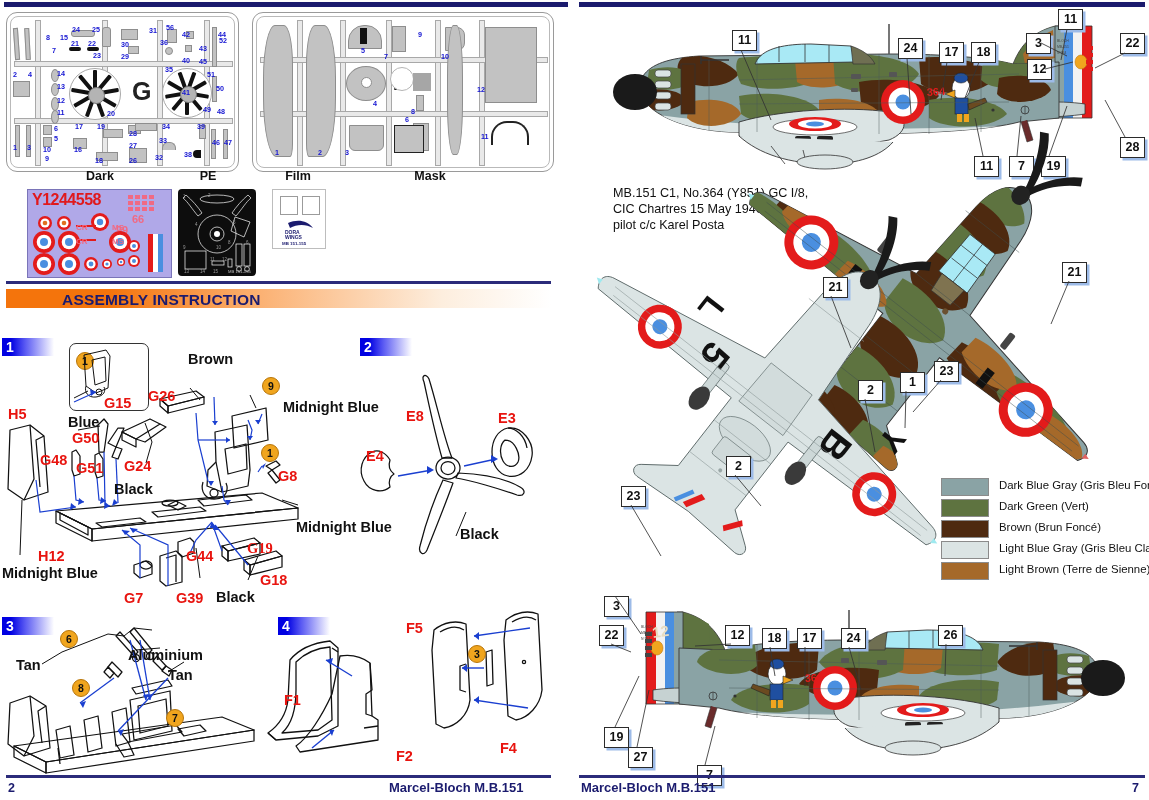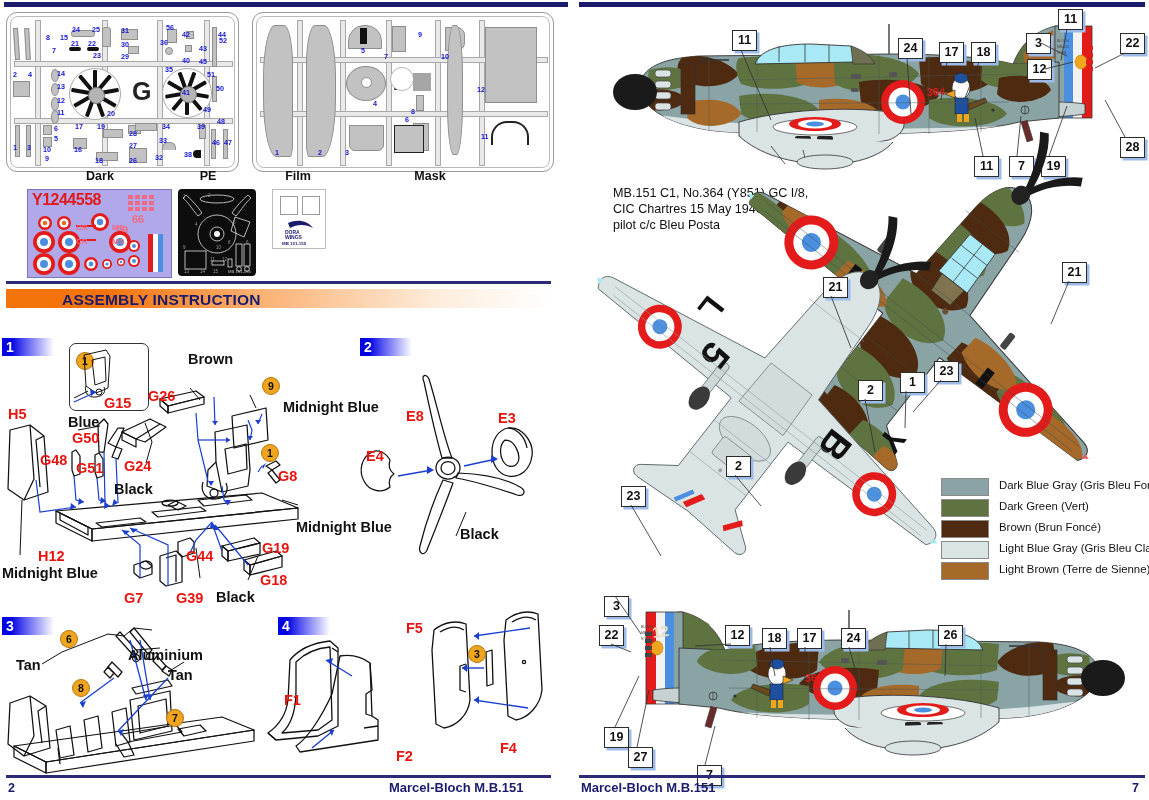--- a/index.html
+++ b/index.html
@@ -183,38 +183,38 @@
     <div class="pnum" style="left:64px;top:27px;">21</div>
     <div class="pnum" style="left:81px;top:27px;">22</div>
     <div class="pnum" style="left:86px;top:39px;">23</div>
     <div class="pnum" style="left:65px;top:13px;">24</div>
     <div class="pnum" style="left:85px;top:13px;">25</div>
     <div class="pnum" style="left:122px;top:144px;">26</div>
     <div class="pnum" style="left:122px;top:129px;">27</div>
     <div class="pnum" style="left:122px;top:117px;">28</div>
     <div class="pnum" style="left:114px;top:40px;">29</div>
     <div class="pnum" style="left:114px;top:28px;">30</div>
-    <div class="pnum" style="left:114px;top:14px;">31</div>
+    <div class="pnum" style="left:114px;top:14px;padding-left:28px;">31</div>
     <div class="pnum" style="left:148px;top:141px;">32</div>
     <div class="pnum" style="left:152px;top:124px;">33</div>
     <div class="pnum" style="left:155px;top:110px;">34</div>
     <div class="pnum" style="left:158px;top:53px;">35</div>
     <div class="pnum" style="left:153px;top:26px;">36</div>
     <div class="pnum" style="left:159px;top:11px;">56</div>
     <div class="pnum" style="left:177px;top:138px;">38</div>
     <div class="pnum" style="left:190px;top:110px;">39</div>
     <div class="pnum" style="left:175px;top:44px;">40</div>
     <div class="pnum" style="left:175px;top:32px;margin-top:44px;">41</div>
     <div class="pnum" style="left:175px;top:18px;">42</div>
     <div class="pnum" style="left:192px;top:32px;">43</div>
     <div class="pnum" style="left:191px;top:18px;margin-left:20px;">44</div>
     <div class="pnum" style="left:192px;top:45px;">45</div>
     <div class="pnum" style="left:205px;top:126px;">46</div>
     <div class="pnum" style="left:217px;top:126px;">47</div>
-    <div class="pnum" style="left:210px;top:105px;">48</div>
+    <div class="pnum" style="left:210px;top:95px;">48</div>
     <div class="pnum" style="left:196px;top:93px;">49</div>
     <div class="pnum" style="left:209px;top:72px;">50</div>
     <div class="pnum" style="left:200px;top:58px;">51</div>
     <div class="pnum" style="left:212px;top:24px;">52</div>
   </div>
 
   <div class="sprue" style="left:252px;top:12px;width:300px;height:158px;">
     <div class="spr-inner"></div>
     <div class="runner" style="left:44px;top:7px;width:4px;height:144px;"></div>
     <div class="runner" style="left:87px;top:7px;width:4px;height:144px;"></div>
@@ -525,21 +525,21 @@
   <div class="code" style="left:76px;top:460px;">G51</div>
   <div class="code" style="left:72px;top:430px;">G50</div>
   <div class="code" style="left:124px;top:458px;">G24</div>
   <div class="code" style="left:104px;top:395px;">G15</div>
   <div class="code" style="left:148px;top:388px;">G26</div>
   <div class="code" style="left:278px;top:468px;">G8</div>
   <div class="code" style="left:38px;top:548px;">H12</div>
   <div class="code" style="left:124px;top:590px;">G7</div>
   <div class="code" style="left:176px;top:590px;">G39</div>
   <div class="code" style="left:186px;top:548px;">G44</div>
-  <div class="code" style="left:262px;top:540px;">G19</div>
+  <div class="code" style="left:247px;top:540px;font-family:Liberation Serif, serif;">G19</div>
   <div class="code" style="left:260px;top:572px;">G18</div>
 
   <div class="colr" style="left:188px;top:352px;">Brown</div>
   <div class="colr" style="left:68px;top:415px;">Blue</div>
   <div class="colr" style="left:114px;top:482px;">Black</div>
   <div class="colr" style="left:283px;top:400px;">
     <span>Midnight Blue</span>
   </div>
   <div class="colr" style="left:296px;top:520px;">
     <span>Midnight Blue</span>
@@ -857,21 +857,21 @@
       <path d="M550 137 L530 100"></path>
       <path d="M408 156 L400 118"></path>
       <path d="M442 156 L446 116"></path>
       <path d="M474 156 L492 106"></path>
     </g>
   </svg>
 
   <div class="profcap" style="left:38px;top:185px;">
     <div>MB.151 C1, No.364 (Y851),GC I/8,</div>
     <div>CIC Chartres 15 May 1940,</div>
-    <div>pilot c/c Bleu Posta</div>
+    <div>pilot c/c Karel Posta</div>
   </div>
 
   <div class="ac" style="left:140px;top:178px;width:434px;height:330px;">
     <svg width="434" height="330" viewBox="0 0 434 330">
       <g transform="rotate(38 217 165)">
         <defs>
           <clipPath id="planClip">
             <path d="M196 -10 C212 -10, 222 6, 224 30 L230 120 L398 150 C408 152, 410 160, 404 168 L232 172 L232 258 L262 280 C268 284, 266 292, 258 292 L196 288 L134 292 C126 292, 124 284, 130 280 L160 258 L160 172 L-12 168 C-18 160, -16 152, -6 150 L162 120 L168 30 C170 6, 180 -10, 196 -10 Z"></path>
           </clipPath>
         </defs>

